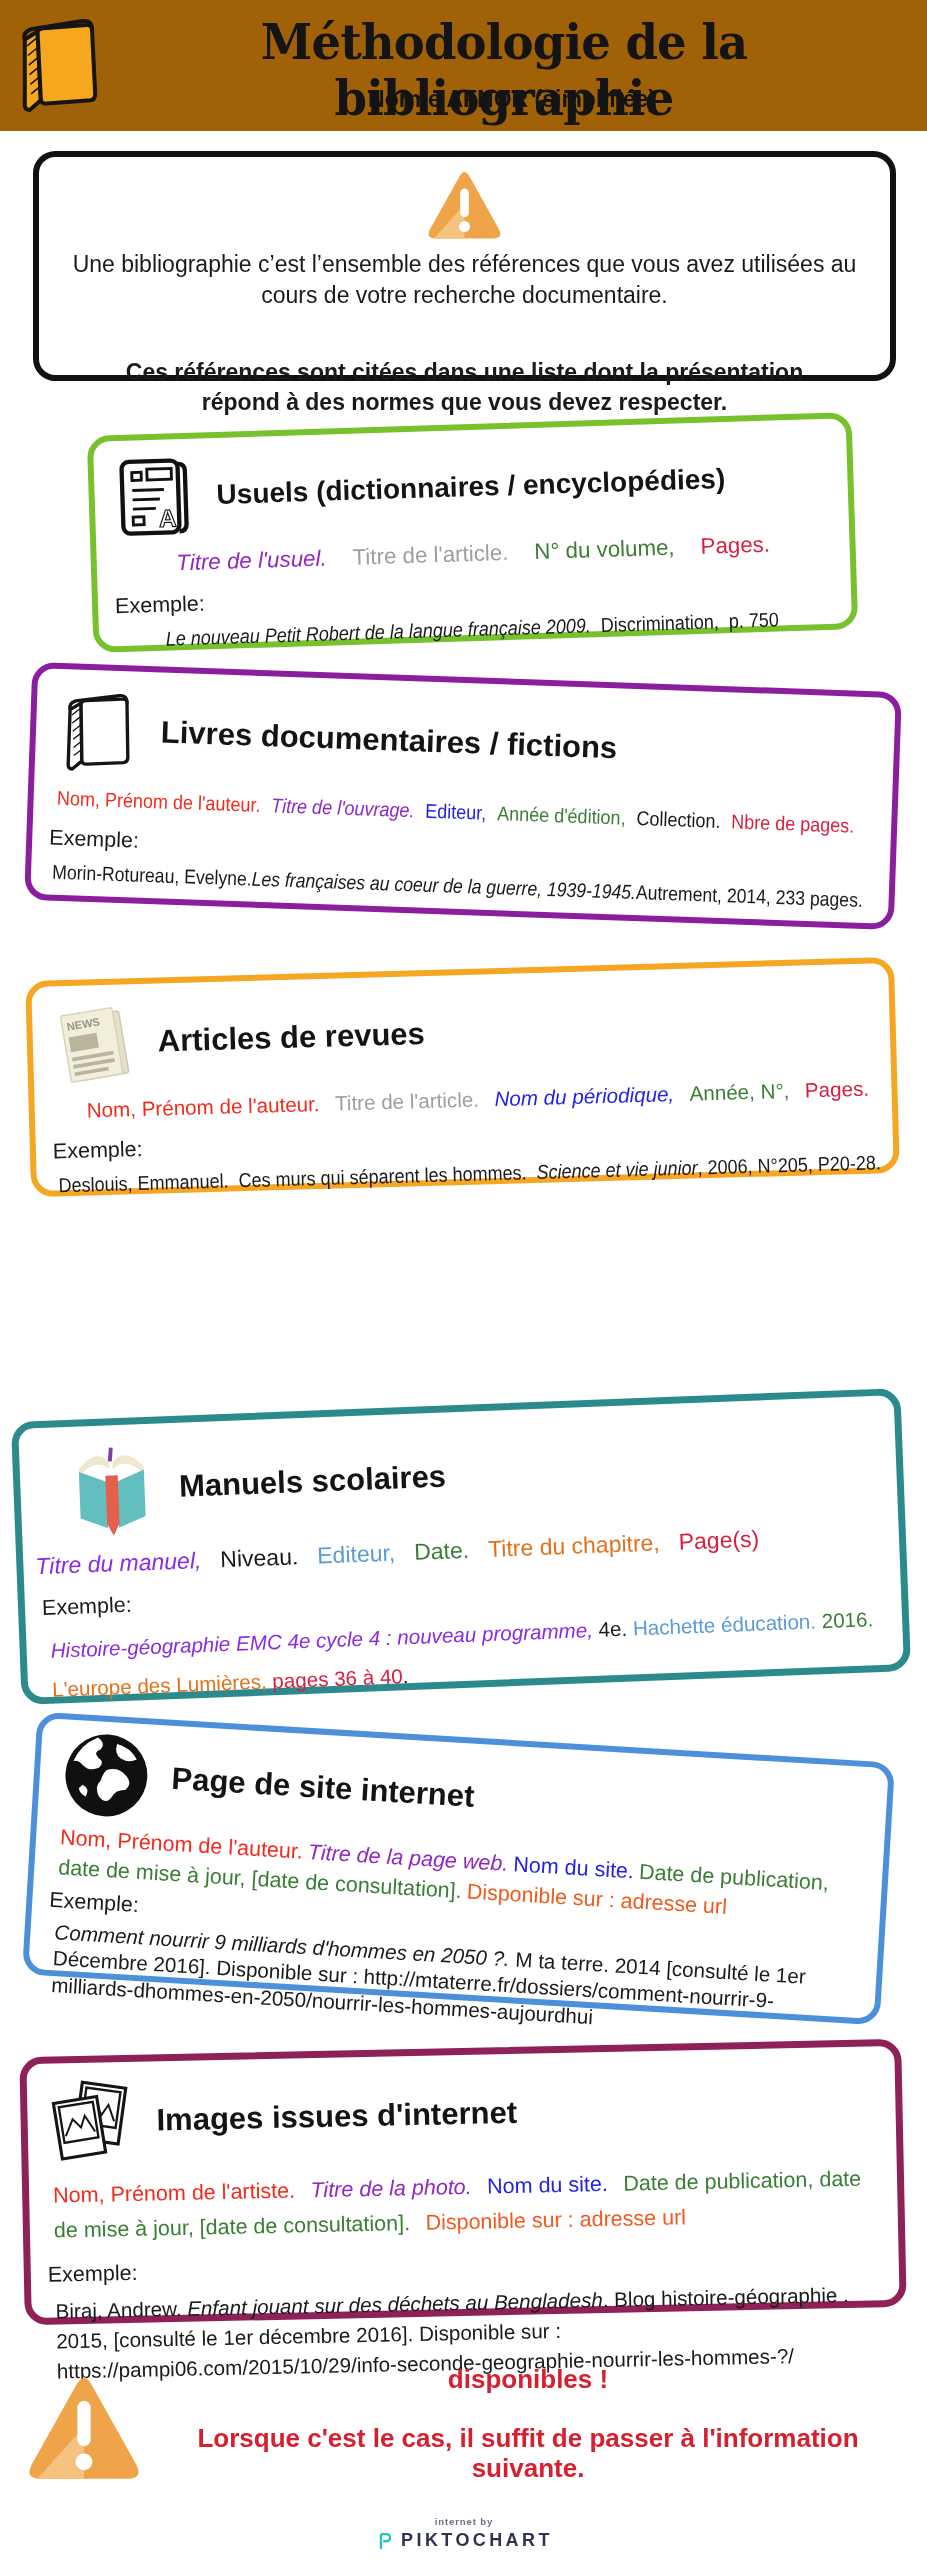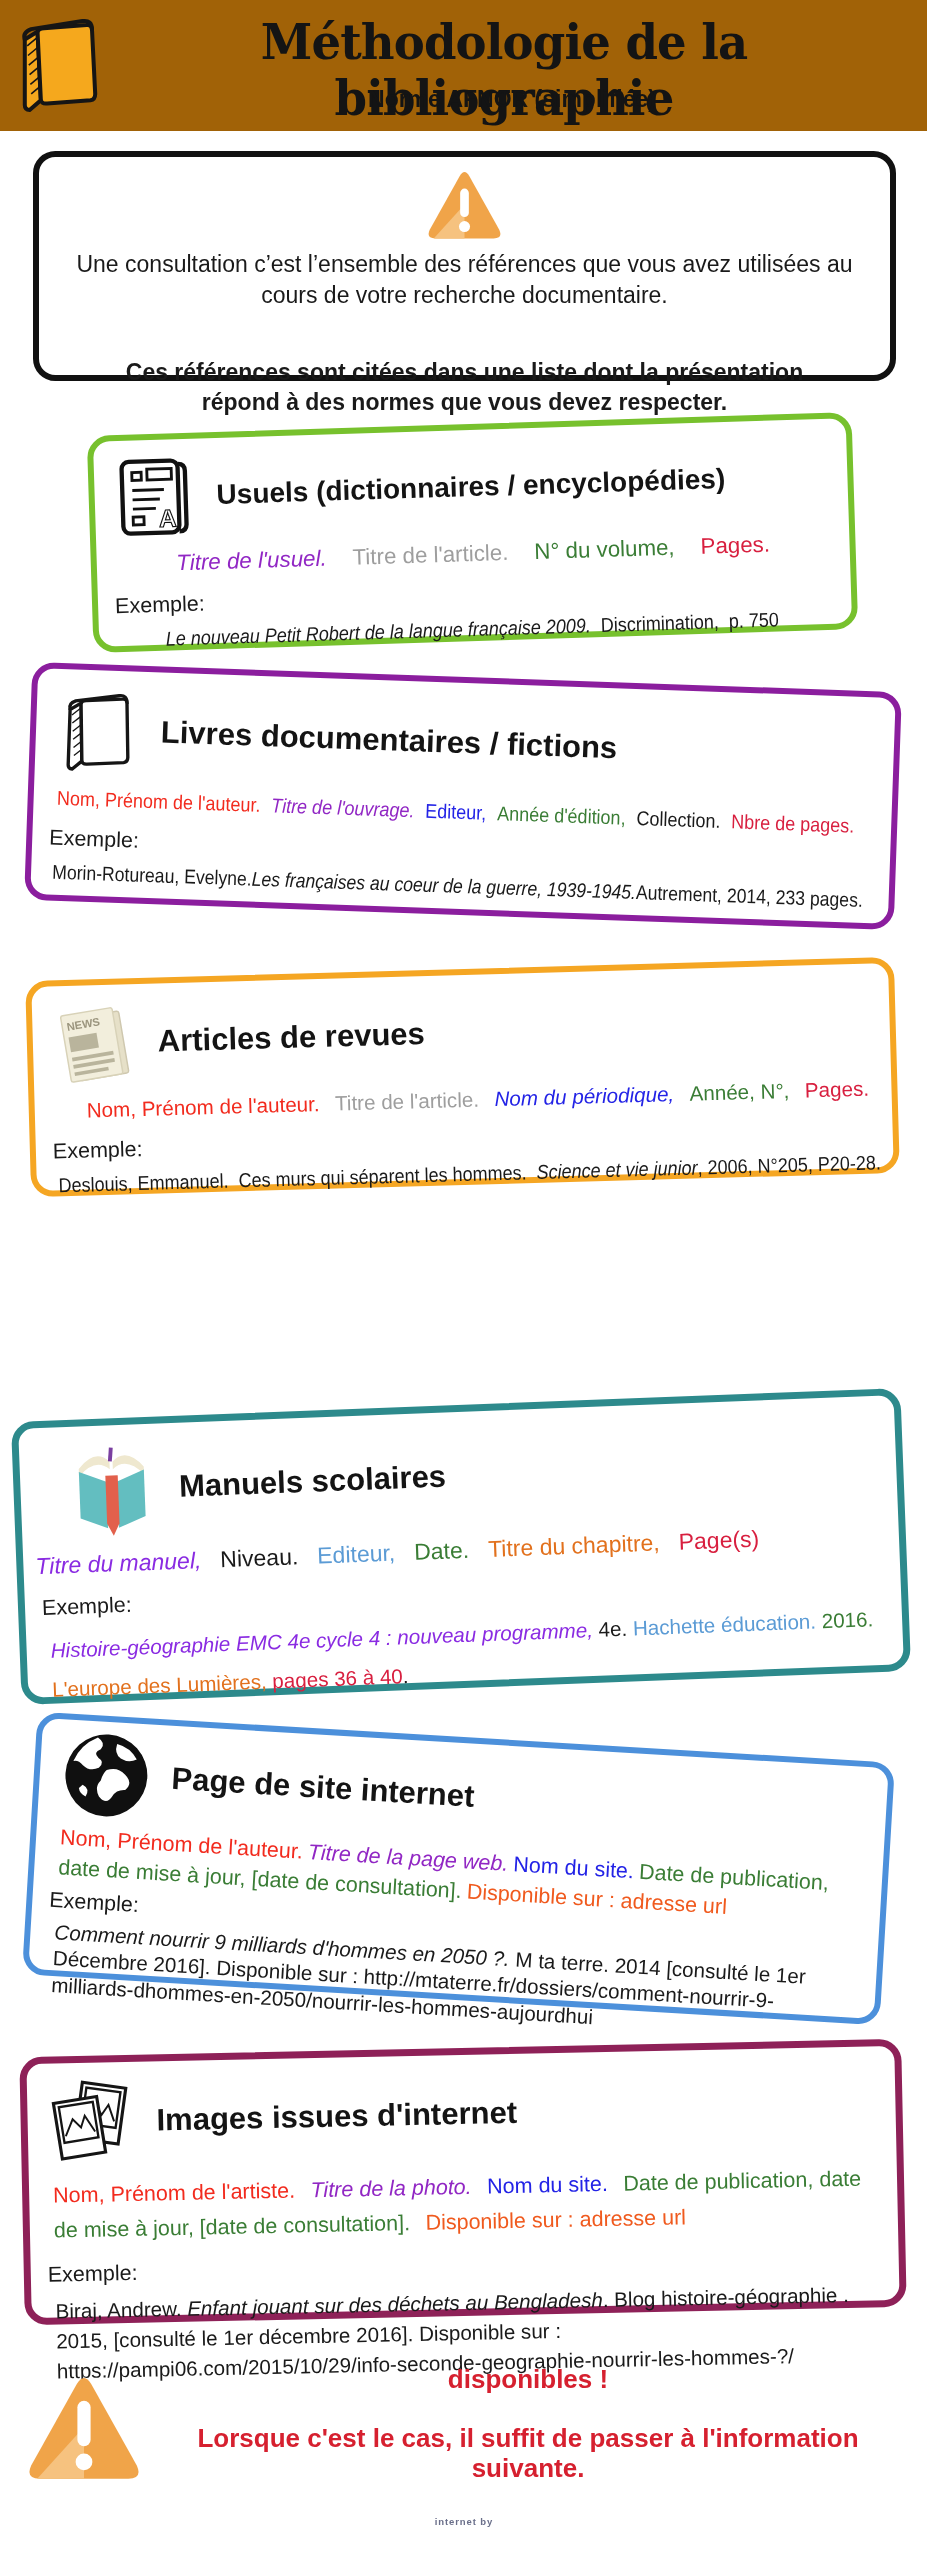--- a/index.html
+++ b/index.html
@@ -99,21 +99,21 @@
     <div class="header-sub">Norme AFNOR (simplifiée)</div>
   </div>
 
   <div class="intro">
     <svg class="warn" viewBox="0 0 100 92">
       <path d="M44 8 Q50 -2 56 8 L94 76 Q99 87 87 87 L13 87 Q1 87 6 76 Z" fill="#F0A449"></path>
       <path d="M50 44 L11 87 L50 87 Z" fill="#F6C27F"></path>
       <rect x="44.5" y="24" width="11" height="36" rx="5.5" fill="#fff"></rect>
       <circle cx="50" cy="72" r="7" fill="#fff"></circle>
     </svg>
-    <p>Une consultation c’est l’ensemble des références que vous avez utilisées au cours de votre recherche documentaire.</p>
+    <p>Une bibliographie c’est l’ensemble des références que vous avez utilisées au cours de votre recherche documentaire.</p>
     <p class="b">Ces références sont citées dans une liste dont la présentation répond à des normes que vous devez respecter.</p>
   </div>
 
   <div class="sec sec-usuels">
     <div class="box-head">
       <svg width="79" height="82" viewBox="0 0 110 110">
         <rect x="8" y="5" width="78" height="100" rx="10" fill="#fff" stroke="#111" stroke-width="6"></rect>
         <path d="M86 10 Q96 10 96 20 L96 94 Q96 104 86 104" fill="none" stroke="#111" stroke-width="6"></path>
         <rect x="22" y="20" width="13" height="11" fill="none" stroke="#111" stroke-width="4"></rect>
         <rect x="43" y="16" width="34" height="15" fill="none" stroke="#111" stroke-width="4"></rect>
@@ -231,15 +231,21 @@
     <path d="M50 44 L11 87 L50 87 Z" fill="#F6C27F"></path>
     <rect x="44.5" y="22" width="11" height="38" rx="5.5" fill="#fff"></rect>
     <circle cx="50" cy="73" r="7" fill="#fff"></circle>
   </svg>
   <div class="warn-text">
     <p>disponibles !</p>
     <p>Lorsque c'est le cas, il suffit de passer à l'information suivante.</p>
   </div>
 
   <div class="powered">internet by</div>
+  <div class="brand">
+    <svg class="mark" viewBox="0 0 24 24">
+      <path d="M7.5 21.5 L7.5 6 Q7.5 4 9.5 4 L14 4 Q19 4 19 8.5 Q19 13 14 13 L11.5 13" fill="none" stroke="#1FC6BA" stroke-width="3" stroke-linecap="round" stroke-linejoin="round"></path>
+    </svg>
+    <span class="name">PIKTOCHART</span>
+  </div>
 
 </div>
 
 
 </body></html>

